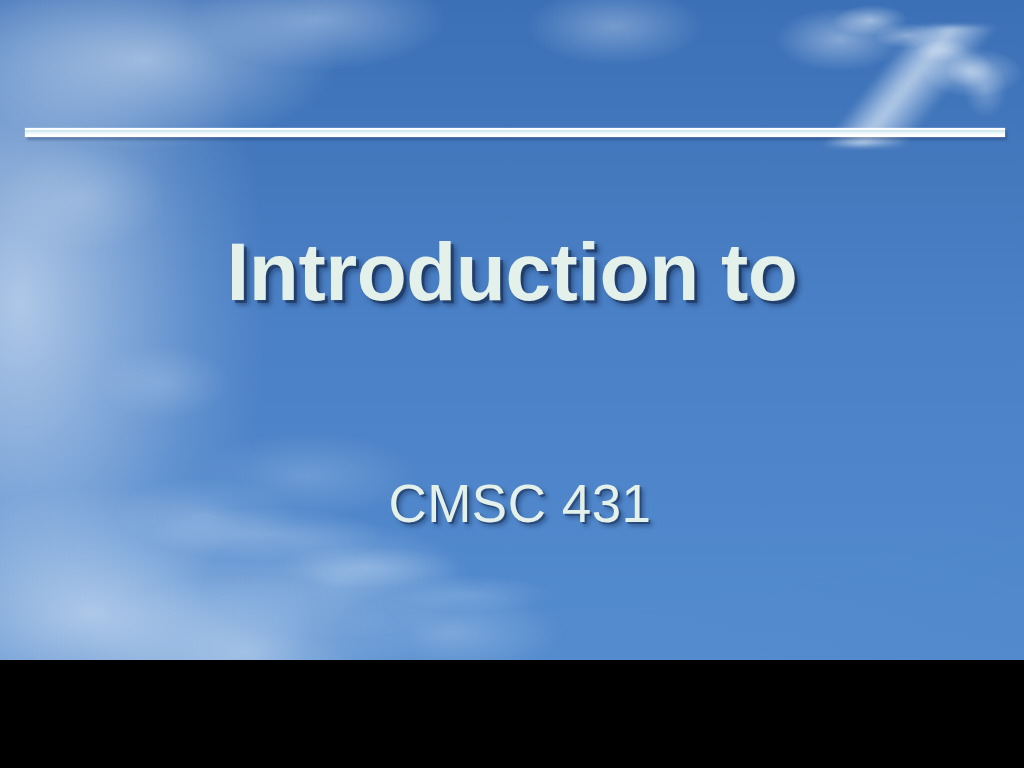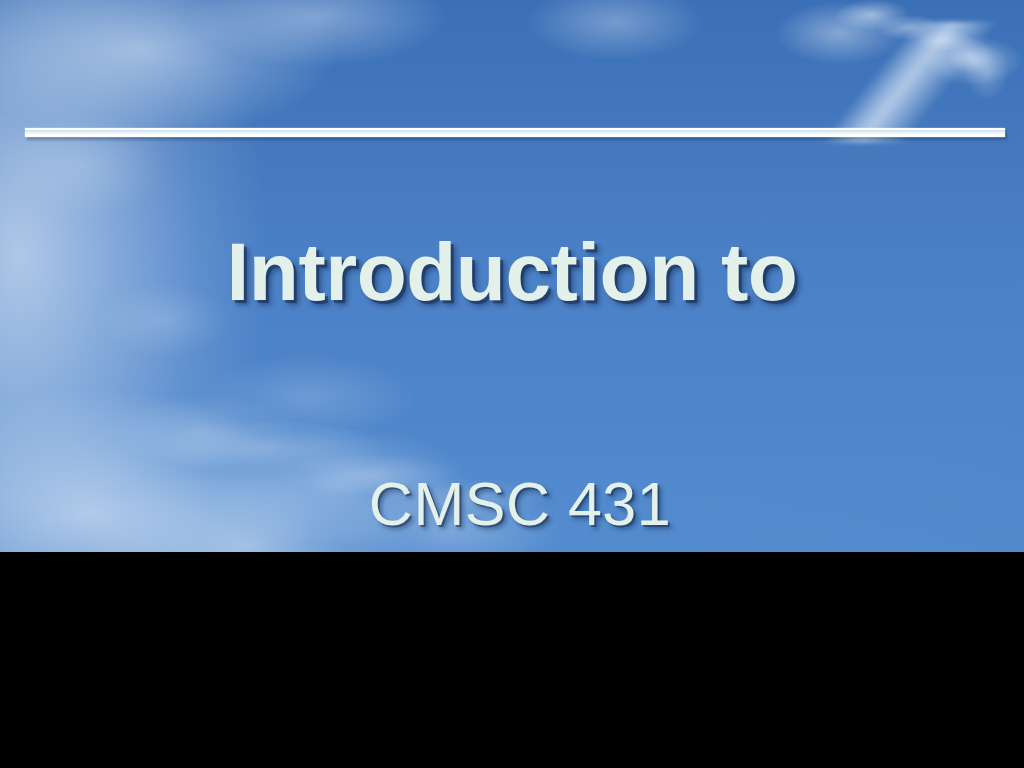--- a/index.html
+++ b/index.html
@@ -4,21 +4,21 @@
 <title>Slide</title>
 <style>
   html, body {
     margin: 0;
     padding: 0;
     background: #000;
   }
   #slide {
     position: relative;
     width: 1024px;
-    height: 552px;
+    height: 660px;
     overflow: hidden;
     font-family: "Liberation Sans", sans-serif;
     background-color: #ec4899;
   }
 
   
   .sky-base {
     position: absolute;
     inset: 0;
     background:
@@ -158,21 +158,21 @@
   }
   .subtitle-block {
     position: absolute;
     left: 0;
     top: 476px;
     width: 1024px;
     text-align: center;
   }
   .subtitle-line {
     display: block;
-    font-size: 61px;
+    font-size: 53px;
     font-weight: normal;
     line-height: 56px;
     letter-spacing: 0.5px;
     color: #e4f1ea;
     text-shadow:
       2px 2px 0 rgba(20,42,80,0.50),
       4px 4px 4px rgba(16,36,72,0.42);
     white-space: nowrap;
     padding-left: 16px;
   }

